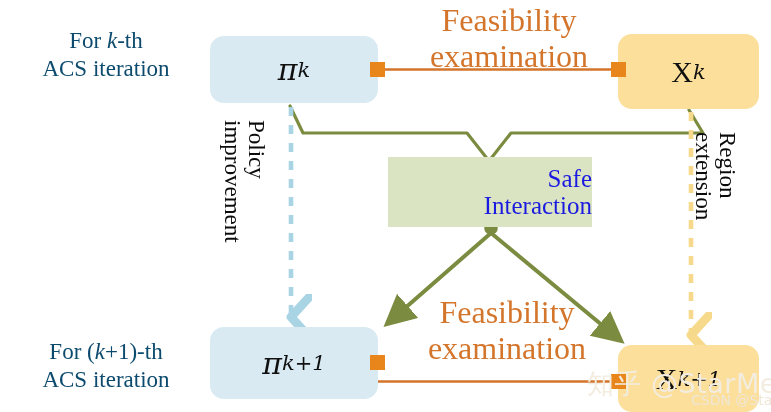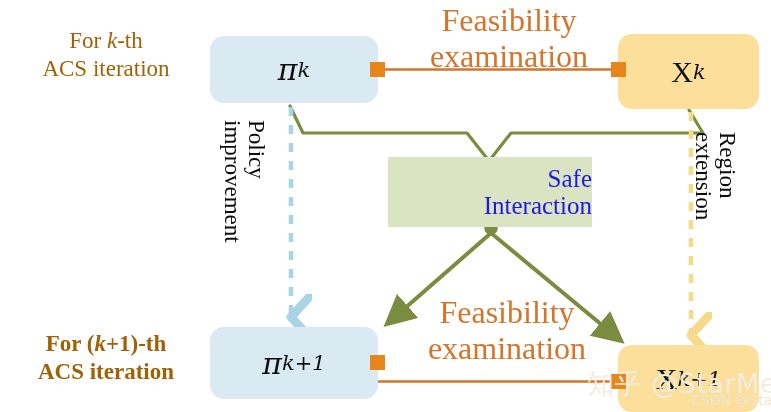--- a/index.html
+++ b/index.html
@@ -11,29 +11,29 @@
     position:relative;
   }
   #canvas { position:absolute; left:0; top:0; width:771px; height:412px; }
 
   
   #lines { position:absolute; left:0; top:0; width:771px; height:412px; }
 
   
   .side-caption {
     position:absolute;
-    color:#a16207;
+    color:#0c4a6e;
     font-size:23px;
     line-height:1.22;
     text-align:center;
     white-space:nowrap;
   }
   .side-caption i { font-style:italic; }
   #caption-top  { left:8px;  top:27px;  width:196px; }
-  #caption-bot  { left:2px;  top:330px; width:208px;font-weight:bold; }
+  #caption-bot  { left:2px;  top:338px; width:208px; }
 
   
   .node {
     position:absolute;
     border-radius:14px;
     display:flex; align-items:center; justify-content:center;
     font-size:30px;
     color:#101010;
     box-sizing:border-box;
   }

